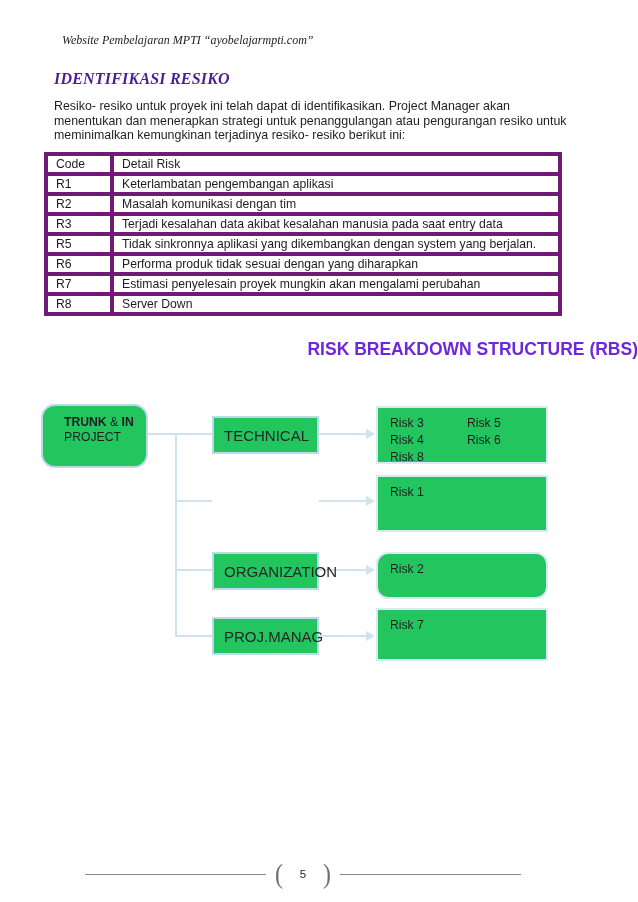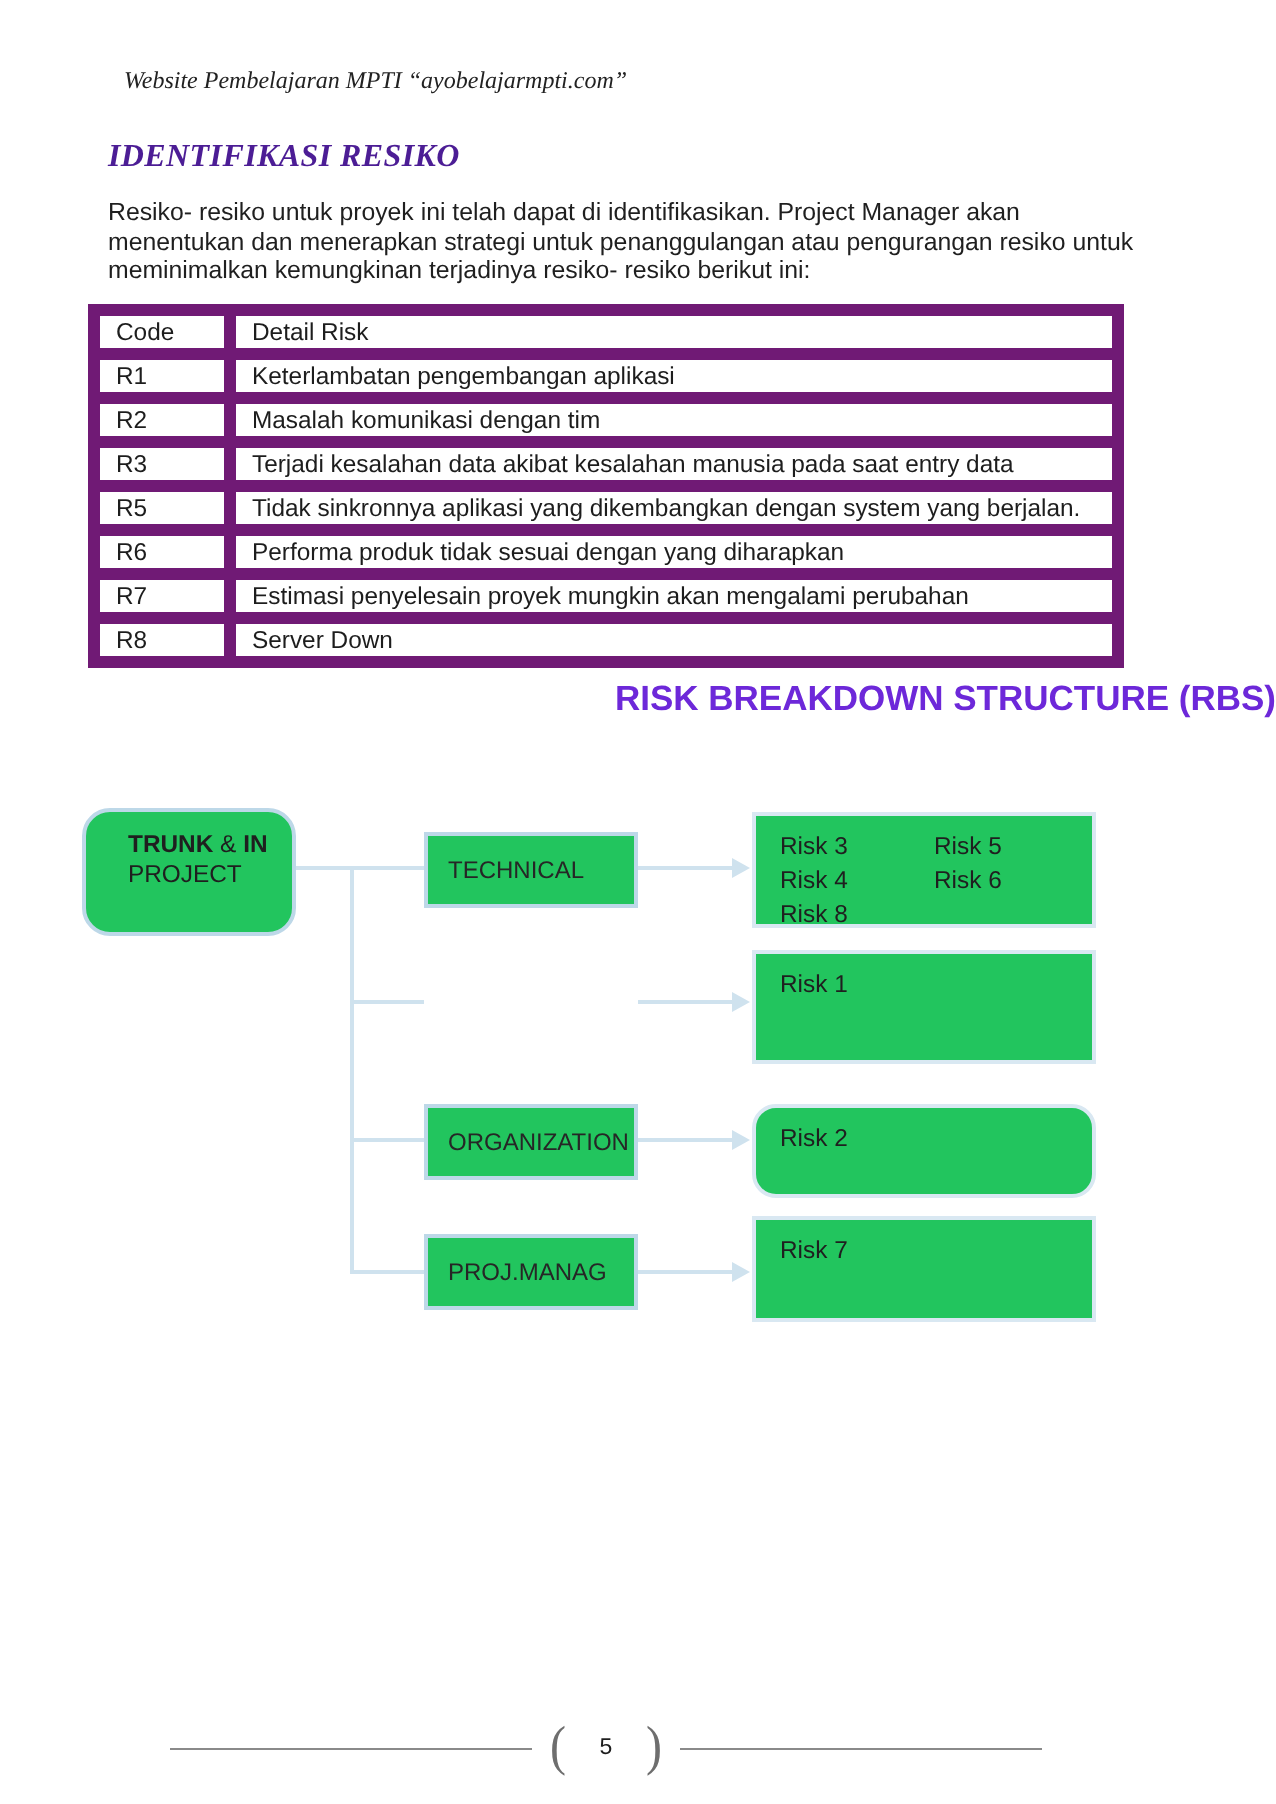--- a/index.html
+++ b/index.html
@@ -28,21 +28,21 @@
   .intro{
     position:absolute;left:54px;top:99px;width:524px;
     font-size:12.4px;line-height:14.7px;color:#1f1f1f;
   }
   
   table.risk{
     position:absolute;left:44px;top:152px;width:518px;
     border-collapse:collapse;table-layout:fixed;
   }
   table.risk td{
-    border:6px solid #701a75;
+    border:4px solid #701a75;
     font-size:12.2px;line-height:15px;
     height:16px;padding:0 2px 0 8px;
     white-space:nowrap;overflow:hidden;margin-top:31px;
   }
   td.codecol{width:52px;}
   
   .rbs-heading{
     position:absolute;left:0;top:339px;width:638px;
     text-align:right;font-weight:bold;font-size:17.5px;color:#6d28d9;
   }
@@ -51,21 +51,21 @@
   .root-node{
     left:41px;top:404px;width:107px;height:64px;
     border:2px solid #bdd8e8;border-radius:14px;
     padding:9px 4px 0 21px;font-size:12.2px;line-height:15px;color:#1f1f1f;
   }
   .root-node b{font-weight:bold;}
   .cat-node{
     left:212px;width:107px;height:38px;
     border:2px solid #bdd8e8;
     display:flex;align-items:center;
-    padding-left:10px;font-size:12px;color:#262626;
+    padding-left:10px;font-size:15px;color:#262626;
   }
   .risk-node{
     left:376px;width:172px;
     border:2px solid #d9e8f2;
     padding:7px 0 0 12px;
     font-size:12.2px;line-height:17px;color:#1f1f1f;
     display:flex;
   }
   .risk-col{width:77px;display:flex;flex-direction:column;}
   .cline{position:absolute;background:#cfe2ee;}

